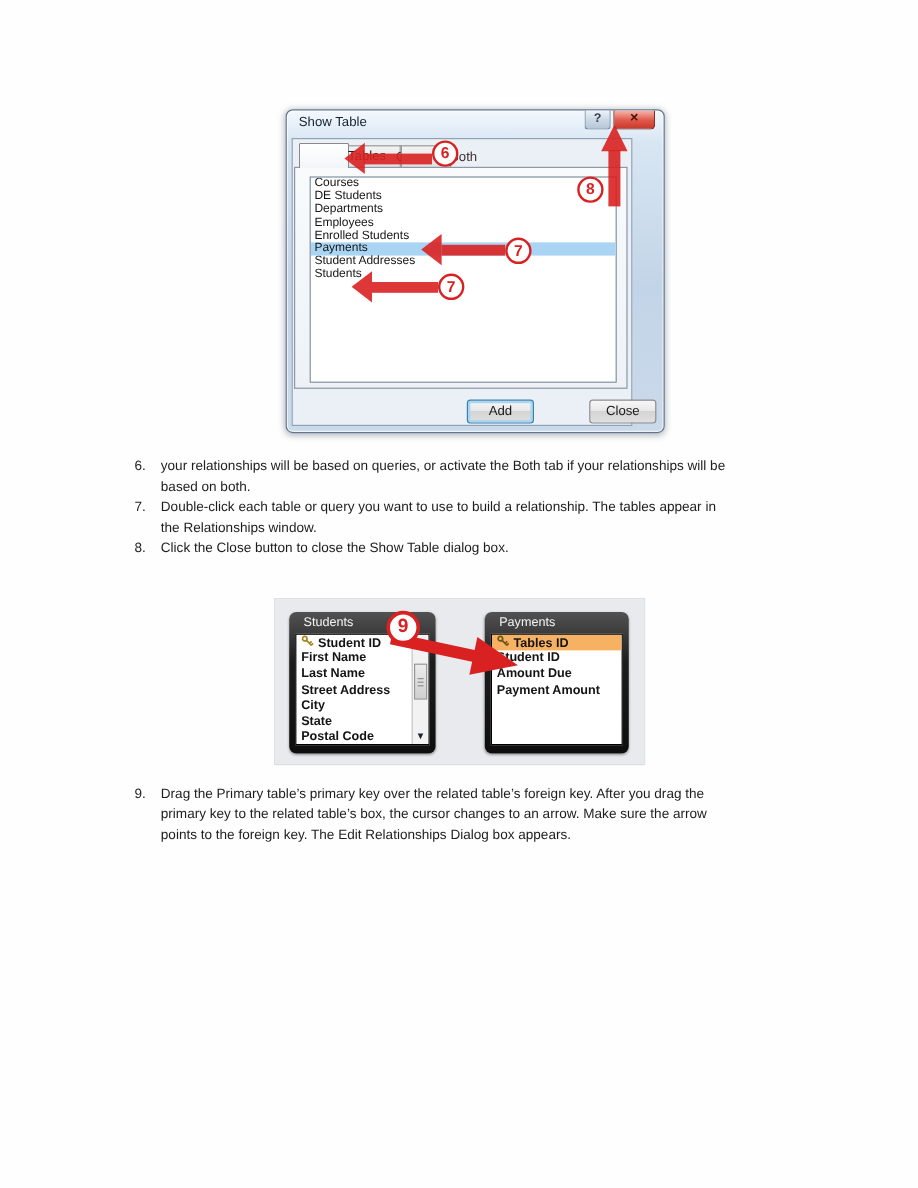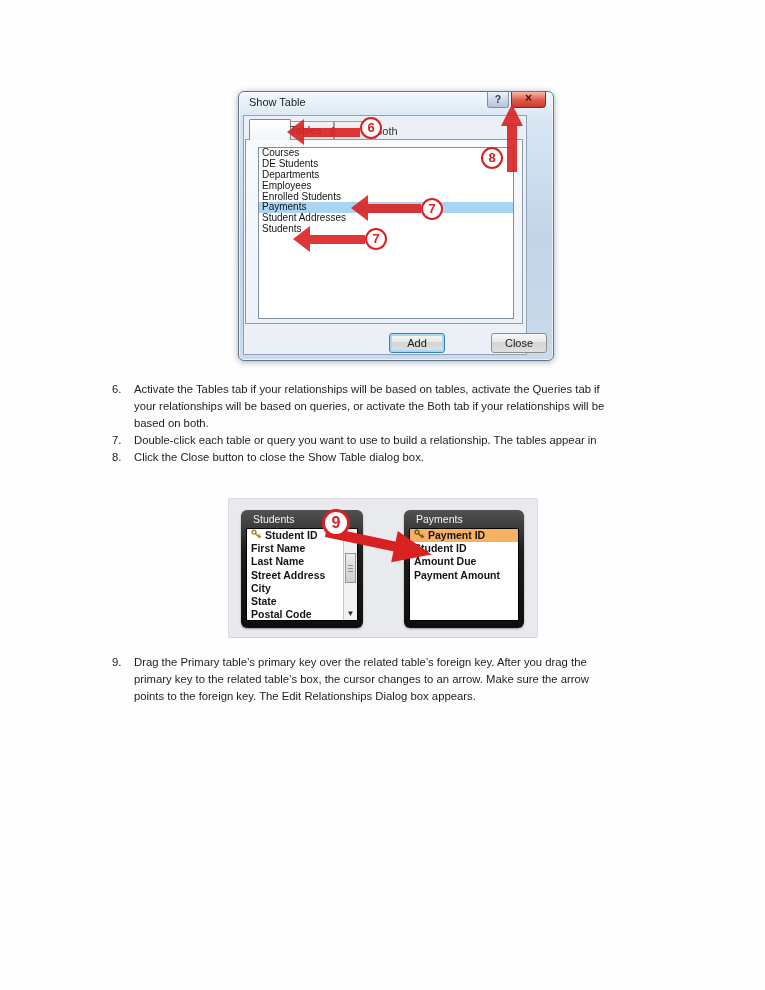--- a/index.html
+++ b/index.html
@@ -144,29 +144,29 @@
 
     <div class="ah up" style="left:262px;top:12px;"></div>
     <div class="shaft" style="left:268px;top:33px;width:10px;height:47px;"></div>
     <div class="co" style="left:242px;top:55px;">8</div>
   </div>
 
   <div class="steps" style="top:381px;">
     <div class="step">
       <div class="num">6.</div>
       <div class="lines">
-        <div>Activate the Tables tab if your relationships will be based on tables, activate the Queries tab if</div>
         <div>your relationships will be based on queries, or activate the Both tab if your relationships will be</div>
         <div>based on both.</div>
       </div>
     </div>
     <div class="step">
       <div class="num">7.</div>
       <div class="lines">
         <div>Double-click each table or query you want to use to build a relationship. The tables appear in</div>
+        <div>the Relationships window.</div>
       </div>
     </div>
     <div class="step">
       <div class="num">8.</div>
       <div class="lines">
         <div>Click the Close button to close the Show Table dialog box.</div>
       </div>
     </div>
   </div>
 
@@ -200,21 +200,21 @@
     </div>
 
     <div class="tbl payments">
       <div class="tbl-title">Payments</div>
       <div class="tbl-body">
         <div class="frow keyed hl"><svg width="11" height="11" viewBox="0 0 11 11">
               <g stroke="#6b5412" stroke-width="1.4" fill="none">
                 <circle cx="3" cy="3.2" r="1.9"></circle>
                 <path d="M4.4 4.6 L8.6 8.8 M7 7.2 l1.7 -1.7 M8.4 8.6 l1.5 -1.5"></path>
               </g>
-            </svg><span>Payment ID</span></div>
+            </svg><span>Tables ID</span></div>
         <div class="frow">Student ID</div>
         <div class="frow">Amount Due</div>
         <div class="frow">Payment Amount</div>
       </div>
     </div>
 
     <svg class="drag" width="310" height="140">
       <g transform="translate(97,33) rotate(12)" fill="#d92121">
         <rect x="0" y="-5" width="72" height="10"></rect>
         <polygon points="70,-16 108,0 70,16"></polygon>

